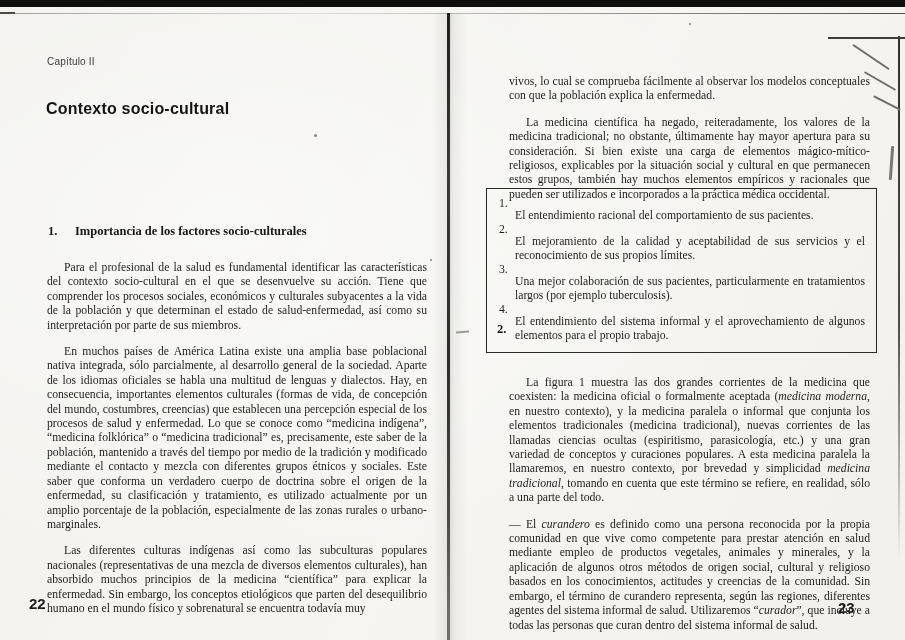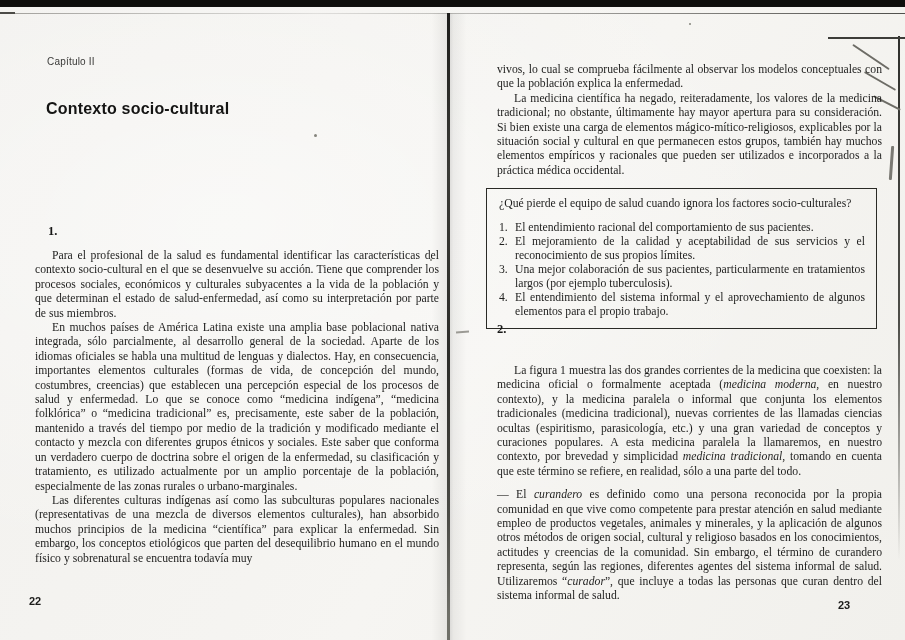--- a/index.html
+++ b/index.html
@@ -39,35 +39,35 @@
   .sec{position:absolute;display:flex;font-weight:bold;font-size:12.5px;color:#171716;}
   .sec1{top:224px;left:48px;}
   .sec1 .sec-num{width:27px;}
   .sec2{top:322px;left:497px;line-height:15.5px;}
   .sec2 .sec-num{width:33px;}
   .sec-line{display:block;}
   .body-col{position:absolute;font-size:11.7px;line-height:14.4px;text-align:justify;color:#1e1e1d;}
   .left-body{top:249px;left:35px;width:404px;}
   .right-body-top{top:63px;left:497px;width:385px;}
   .right-body-mid{top:364px;left:497px;width:385px;}
-  .para{margin:0;}
+  .para{margin:12px;}
   .para.indent{text-indent:17px;}
   .para.dash{margin-top:9px;}
   .it{font-style:italic;}
-  .pagenum{position:absolute;font-family:"Liberation Sans",sans-serif;font-weight:bold;font-size:11px;color:#1c1c1b;}
+  .pagenum{position:absolute;font-family:"Liberation Sans",sans-serif;font-weight:bold;font-size:15px;color:#1c1c1b;}
   .pn-left{top:595px;left:29px;}
   .pn-right{top:599px;left:838px;}
 
   
   .qbox{position:absolute;top:188px;left:486px;width:391px;box-sizing:border-box;
     border:1.5px solid #2a2a26;padding:8px 11px 9px 12px;font-size:11.7px;line-height:14px;color:#1e1e1d;}
   .box-question{margin:0 0 10px 0;}
   .box-item{display:flex;}
   .box-item .num{flex:none;width:16px;}
-  .box-item .txt{flex:1;text-align:justify;}
+  .box-item .txt{flex:1;text-align:justify;margin-top:12px;}
 </style>
 </head>
 <body>
 
 <div class="scan">
 
   <div class="top-bar"></div>
   <div class="hairline"></div>
   <div class="corner-mark"></div>
   <div class="spine-shade"></div>
@@ -81,37 +81,37 @@
   <div class="margin-dash"></div>
   <div class="dot d1"></div>
   <div class="dot d2"></div>
   <div class="dot d3"></div>
 
   <div>
     <div class="chapter">Capítulo II</div>
     <div class="title">Contexto socio-cultural</div>
     <div class="sec sec1">
       <span class="sec-num">1.</span>
+      <span>Importancia de los factores socio-culturales</span>
     </div>
     <div class="body-col left-body">
         <p class="para indent"><span>Para el profesional de la salud es fundamental identificar las características del contexto socio-cultural en el que se desenvuelve su acción. Tiene que comprender los procesos sociales, económicos y culturales subyacentes a la vida de la población y que determinan el estado de salud-enfermedad, así como su interpretación por parte de sus miembros.</span></p>
         <p class="para indent"><span>En muchos países de América Latina existe una amplia base poblacional nativa integrada, sólo parcialmente, al desarrollo general de la sociedad. Aparte de los idiomas oficiales se habla una multitud de lenguas y dialectos. Hay, en consecuencia, importantes elementos culturales (formas de vida, de concepción del mundo, costumbres, creencias) que establecen una percepción especial de los procesos de salud y enfermedad. Lo que se conoce como “medicina indígena”, “medicina folklórica” o “medicina tradicional” es, precisamente, este saber de la población, mantenido a través del tiempo por medio de la tradición y modificado mediante el contacto y mezcla con diferentes grupos étnicos y sociales. Este saber que conforma un verdadero cuerpo de doctrina sobre el origen de la enfermedad, su clasificación y tratamiento, es utilizado actualmente por un amplio porcentaje de la población, especialmente de las zonas rurales o urbano-marginales.</span></p>
         <p class="para indent"><span>Las diferentes culturas indígenas así como las subculturas populares nacionales (representativas de una mezcla de diversos elementos culturales), han absorbido muchos principios de la medicina “científica” para explicar la enfermedad. Sin embargo, los conceptos etiológicos que parten del desequilibrio humano en el mundo físico y sobrenatural se encuentra todavía muy</span></p>
       </div>
     <div class="pagenum pn-left">22</div>
   </div>
 
   <div>
     <div class="body-col right-body-top">
         <p class="para"><span>vivos, lo cual se comprueba fácilmente al observar los modelos conceptuales con que la población explica la enfermedad.</span></p>
         <p class="para indent"><span>La medicina científica ha negado, reiteradamente, los valores de la medicina tradicional; no obstante, últimamente hay mayor apertura para su consideración. Si bien existe una carga de elementos mágico-mítico-religiosos, explicables por la situación social y cultural en que permanecen estos grupos, también hay muchos elementos empíricos y racionales que pueden ser utilizados e incorporados a la práctica médica occidental.</span></p>
       </div>
 
     <div class="qbox">
-      <p class="box-question">¿Qué pierde el equipo de salud cuando ignora los factores socio-culturales?</p>
       <div>
           <div class="box-item">
             <span class="num">1.</span>
             <span class="txt">El entendimiento racional del comportamiento de sus pacientes.</span>
           </div>
           <div class="box-item">
             <span class="num">2.</span>
             <span class="txt">El mejoramiento de la calidad y aceptabilidad de sus servicios y el reconocimiento de sus propios límites.</span>
           </div>
           <div class="box-item">

